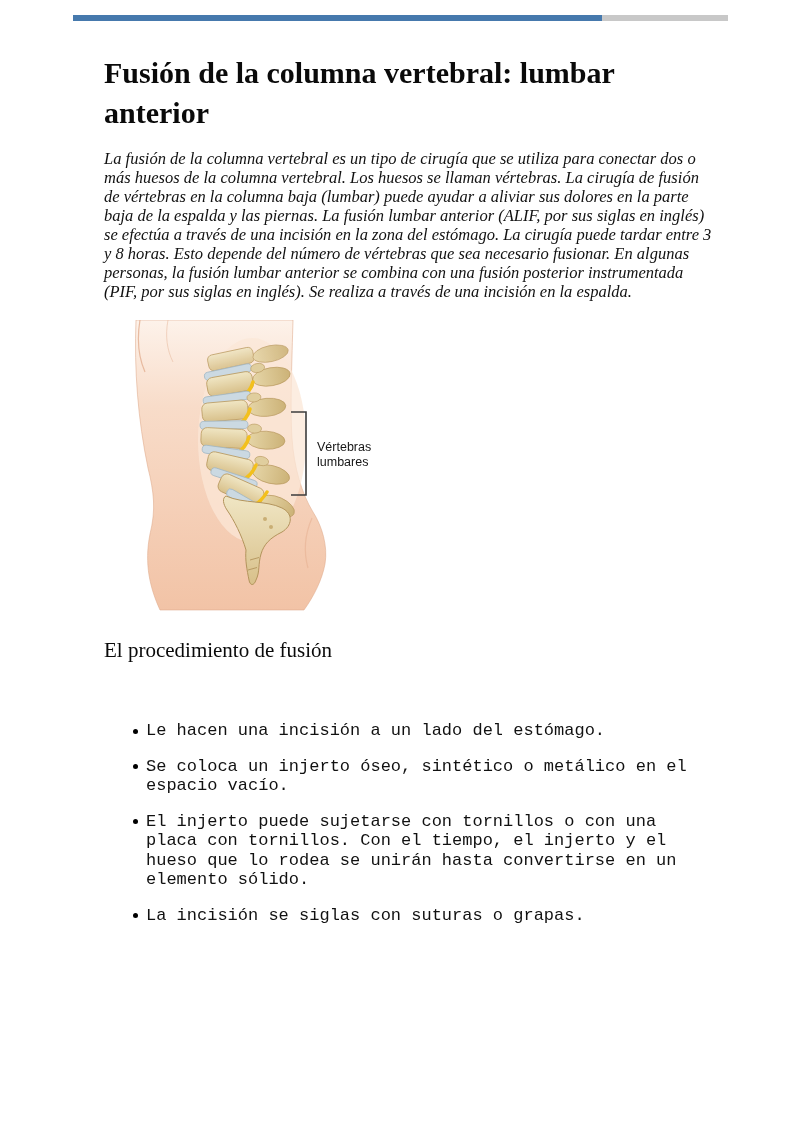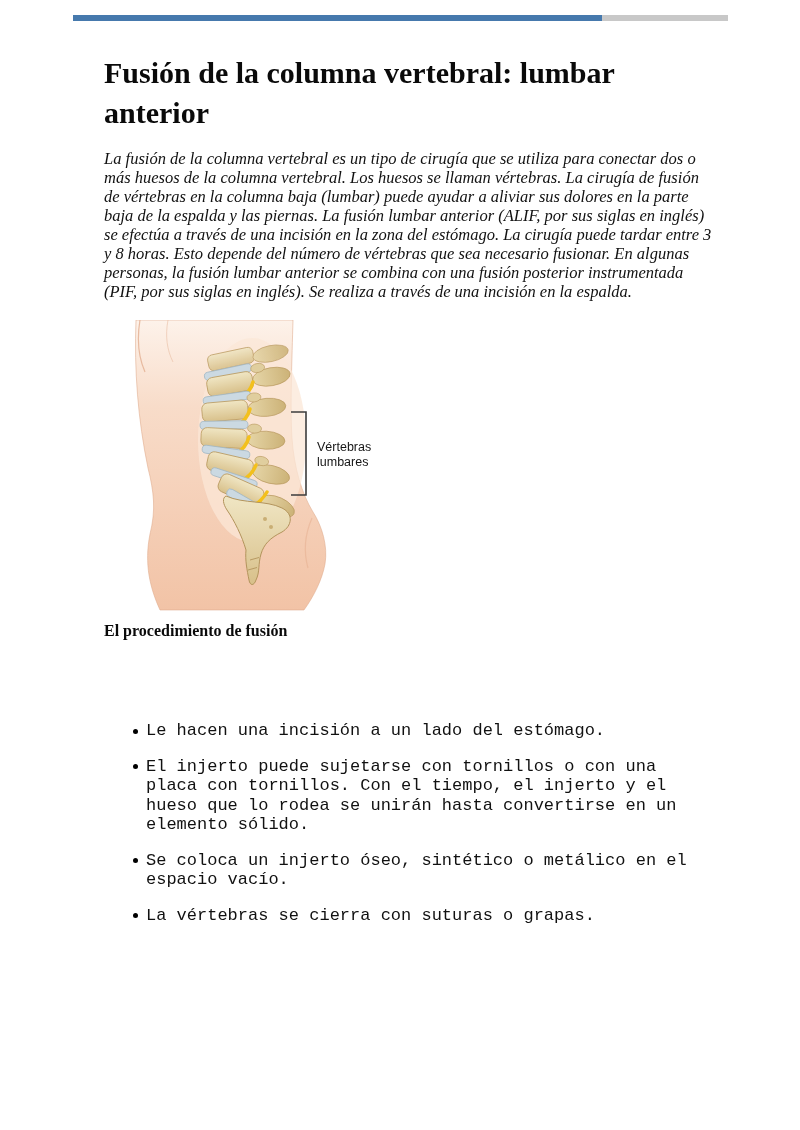--- a/index.html
+++ b/index.html
@@ -20,22 +20,22 @@
     font-size:30px; line-height:40px; font-weight:bold; color:#0a0a0a;
   }
   .intro-par {
     position:absolute; left:104px; top:149px; width:612px;
     font-size:16.5px; line-height:19px;font-style:italic;
   }
   .figure-wrap { position:absolute; left:124px; top:320px; width:265px; height:292px; }
   .figure-wrap svg { display:block; }
 
   .section-heading {
-    position:absolute; left:104px; top:622px;
-    font-size:16px; font-weight:bold; color:#0a0a0a;
+    position:absolute; left:104px; top:638px;
+    font-size:21px; font-weight:normal; color:#0a0a0a;
   }
   .lead-line {
     position:absolute; left:104px; top:684px; width:612px;
     font-size:16.5px; line-height:19px;
   }
   ul.procedure-list {
     position:absolute; left:104px; top:721px; width:602px; list-style:none;
   }
   ul.procedure-list li {
     position:relative; padding-left:42px; margin-bottom:16px;
@@ -167,23 +167,23 @@
       <text class="fig-label-text" x="193" y="131">Vértebras</text>
       <text class="fig-label-text" x="193" y="146">lumbares</text>
     </svg>
   </div>
 
   <h2 class="section-heading">El procedimiento de fusión</h2>
 
 
   <ul class="procedure-list">
     <li>Le hacen una incisión a un lado del estómago.</li>
+    <li>Se coloca un injerto óseo, sintético o metálico en el espacio vacío.</li>
     <li>El injerto puede sujetarse con tornillos o con una placa con tornillos. Con el tiempo, el injerto y el hueso que lo rodea se unirán hasta convertirse en un elemento sólido.</li>
-    <li>Se coloca un injerto óseo, sintético o metálico en el espacio vacío.</li>
-    <li>La vértebras se cierra con suturas o grapas.</li>
+    <li>La incisión se siglas con suturas o grapas.</li>
   </ul>
 
   <div class="rule-bar bottom-bar">
     <div class="seg-blue" style="width:527px;"></div>
     <div class="seg-gray"></div>
   </div>
 
   <div class="footer-row">
     <span>© Krames</span>
     <span>Page 1 of 2</span>

